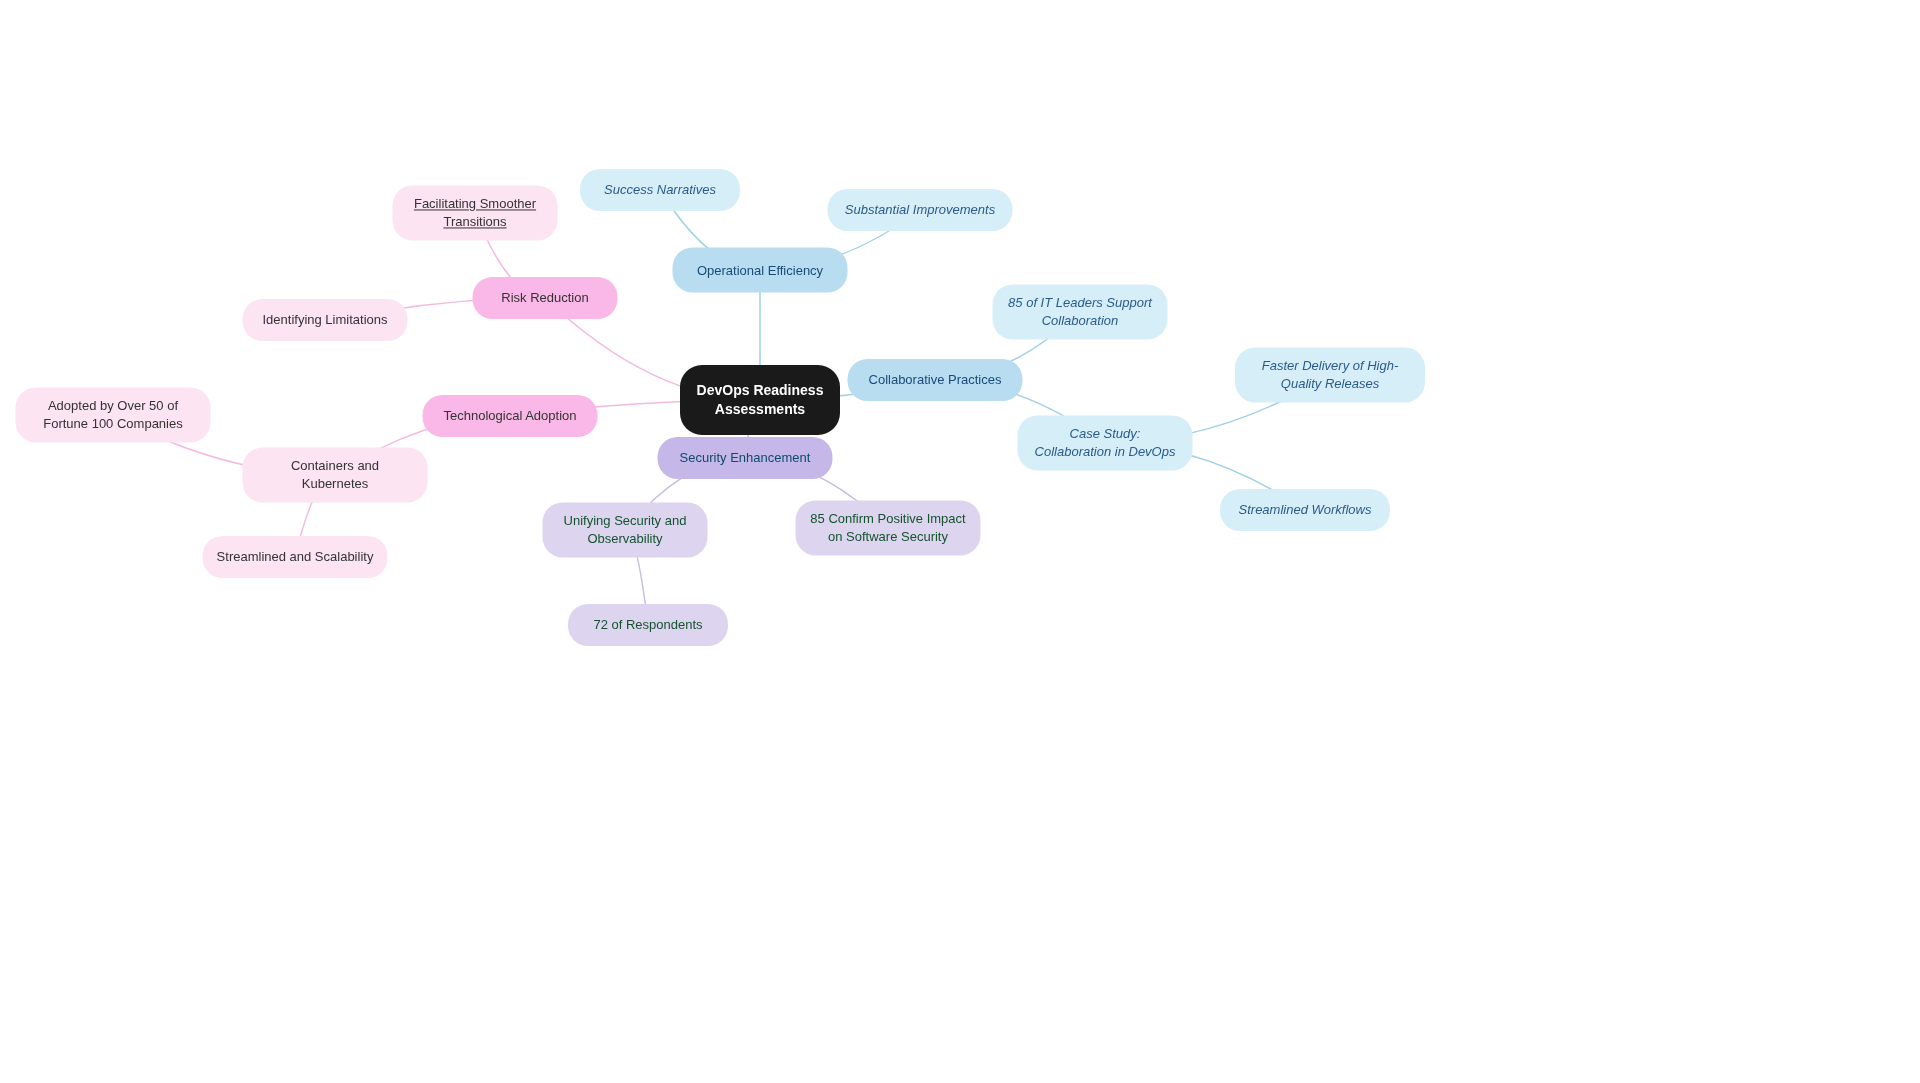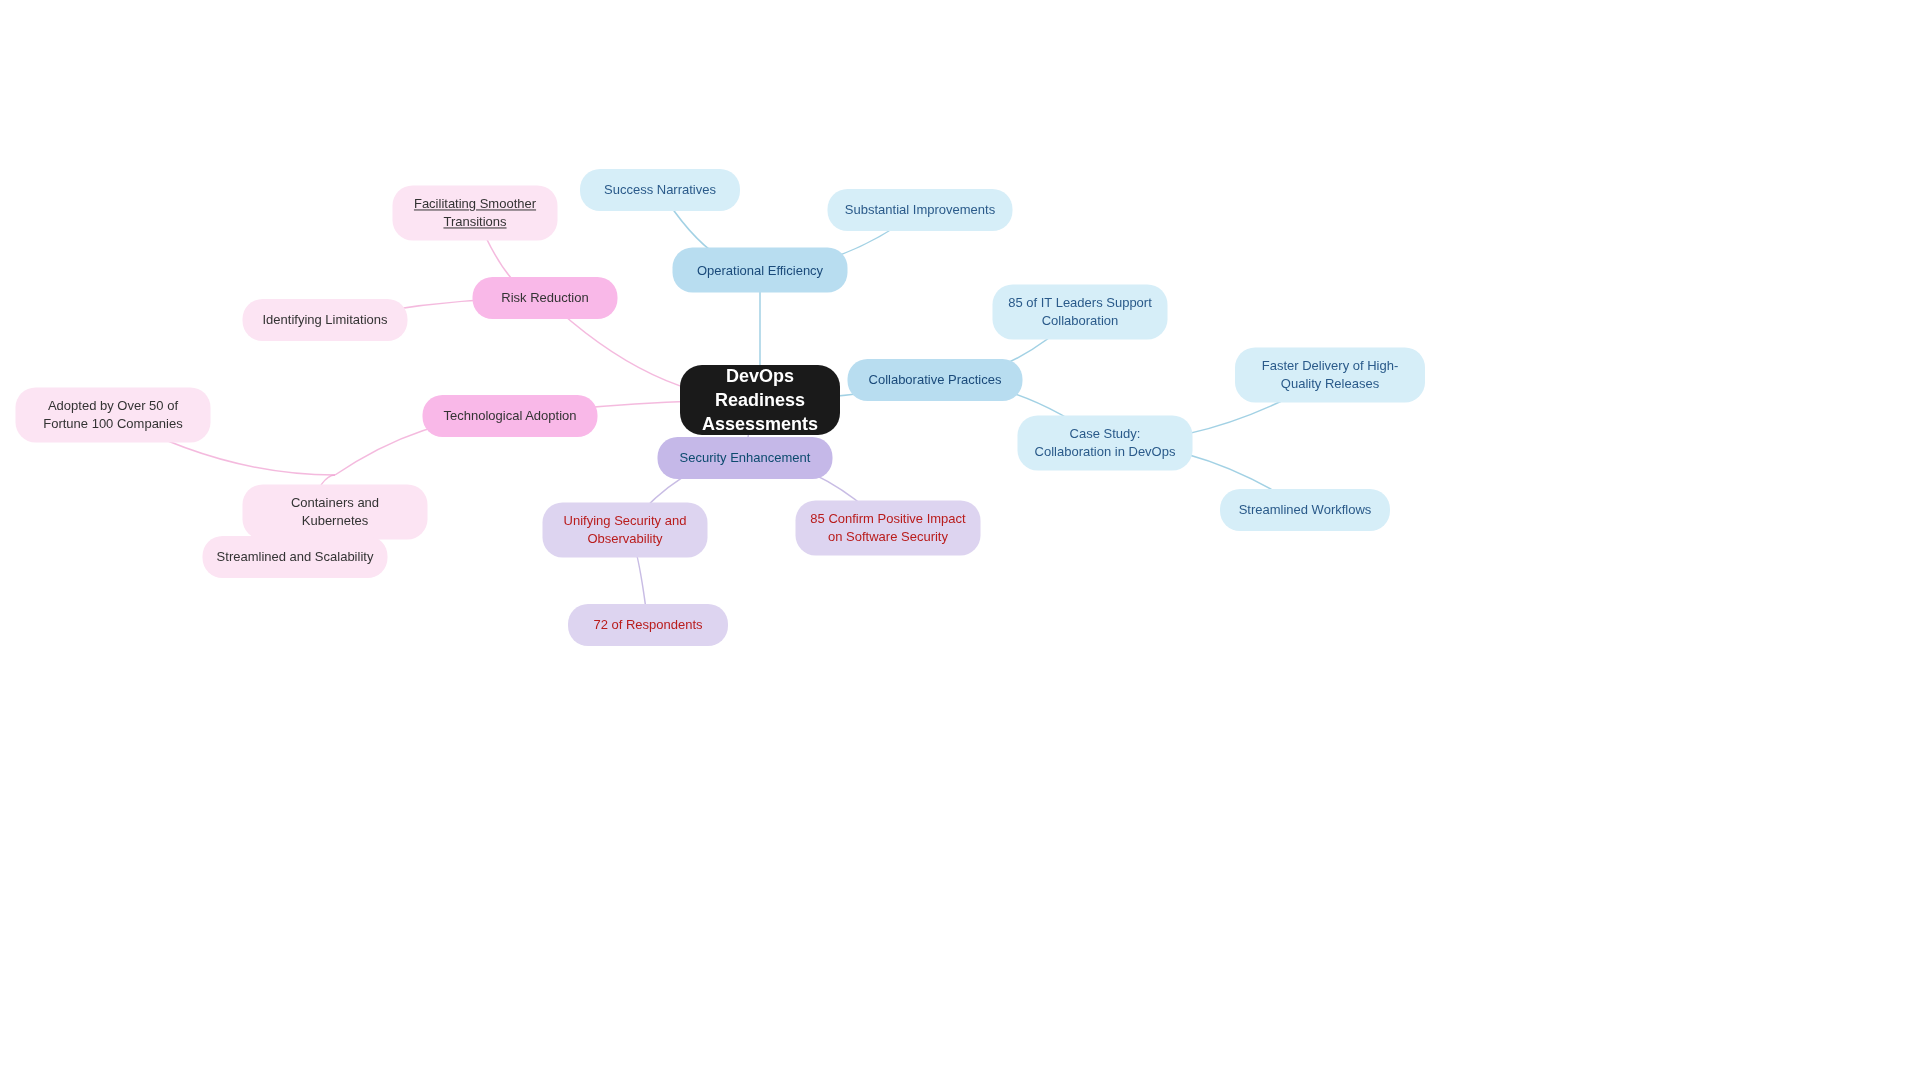--- a/index.html
+++ b/index.html
@@ -31,45 +31,46 @@
       text-align: center;
       font-size: 13px;
       line-height: 1.35;
       padding: 10px 14px;
       transform: translate(-50%, -50%);
     }
     .node-center {
       background: #1a1a1a;
       color: #ffffff;
       border-radius: 22px;
-      font-size: 18px;
+      font-size: 14px;
       font-weight: 600;
       width: 160px;
       height: 70px;
     }
     .node-pink {
       background: #fce4f3;
       color: #333;
       border: none;
     }
     .node-pink-medium {
       background: #f9b8e8;
       color: #333;
     }
     .node-blue-light {
       background: #d6eef8;
       color: #2a5a8a;
+      font-style: italic;
     }
     .node-blue-medium {
       background: #b8ddf0;
       color: #1a4a7a;
     }
     .node-lavender {
       background: #ddd4f0;
-      color: #b91c1c;
+      color: #14532d;
     }
     .node-lavender-medium {
       background: #c5b8e8;
       color: #0c4a6e;
     }
   </style>
 </head>
 <body>
 
 <div id="mindmap-container">
@@ -97,21 +98,21 @@
 <div class="node node-center" style="left: 760px; top: 400px; width: 160px; height: 70px;">DevOps Readiness
 Assessments</div>
     <div class="node node-blue-medium" style="left: 760px; top: 270px; width: 175px; min-height: 45px;">Operational Efficiency</div>
     <div class="node node-blue-light" style="left: 660px; top: 190px; width: 160px; min-height: 42px;">Success Narratives</div>
     <div class="node node-blue-light" style="left: 920px; top: 210px; width: 185px; min-height: 42px;">Substantial Improvements</div>
     <div class="node node-pink-medium" style="left: 545px; top: 298px; width: 145px; min-height: 42px;">Risk Reduction</div>
     <div class="node node-pink" style="left: 475px; top: 213px; width: 165px; min-height: 50px; text-decoration: underline;">Facilitating Smoother
 Transitions</div>
     <div class="node node-pink" style="left: 325px; top: 320px; width: 165px; min-height: 42px;">Identifying Limitations</div>
     <div class="node node-pink-medium" style="left: 510px; top: 416px; width: 175px; min-height: 42px;">Technological Adoption</div>
-    <div class="node node-pink" style="left: 335px; top: 475px; width: 185px; min-height: 42px; margin-top: 37px;">Containers and Kubernetes</div>
+    <div class="node node-pink" style="left: 335px; top: 475px; width: 185px; min-height: 42px;">Containers and Kubernetes</div>
     <div class="node node-pink" style="left: 113px; top: 415px; width: 195px; min-height: 55px;">Adopted by Over 50 of Fortune
 100 Companies</div>
     <div class="node node-pink" style="left: 295px; top: 557px; width: 185px; min-height: 42px;">Streamlined and Scalability</div>
     <div class="node node-lavender-medium" style="left: 745px; top: 458px; width: 175px; min-height: 42px;">Security Enhancement</div>
     <div class="node node-lavender" style="left: 625px; top: 530px; width: 165px; min-height: 50px;">Unifying Security and
 Observability</div>
     <div class="node node-lavender" style="left: 888px; top: 528px; width: 185px; min-height: 55px;">85 Confirm Positive Impact on
 Software Security</div>
     <div class="node node-lavender" style="left: 648px; top: 625px; width: 160px; min-height: 42px;">72 of Respondents</div>
     <div class="node node-blue-medium" style="left: 935px; top: 380px; width: 175px; min-height: 42px;">Collaborative Practices</div>

